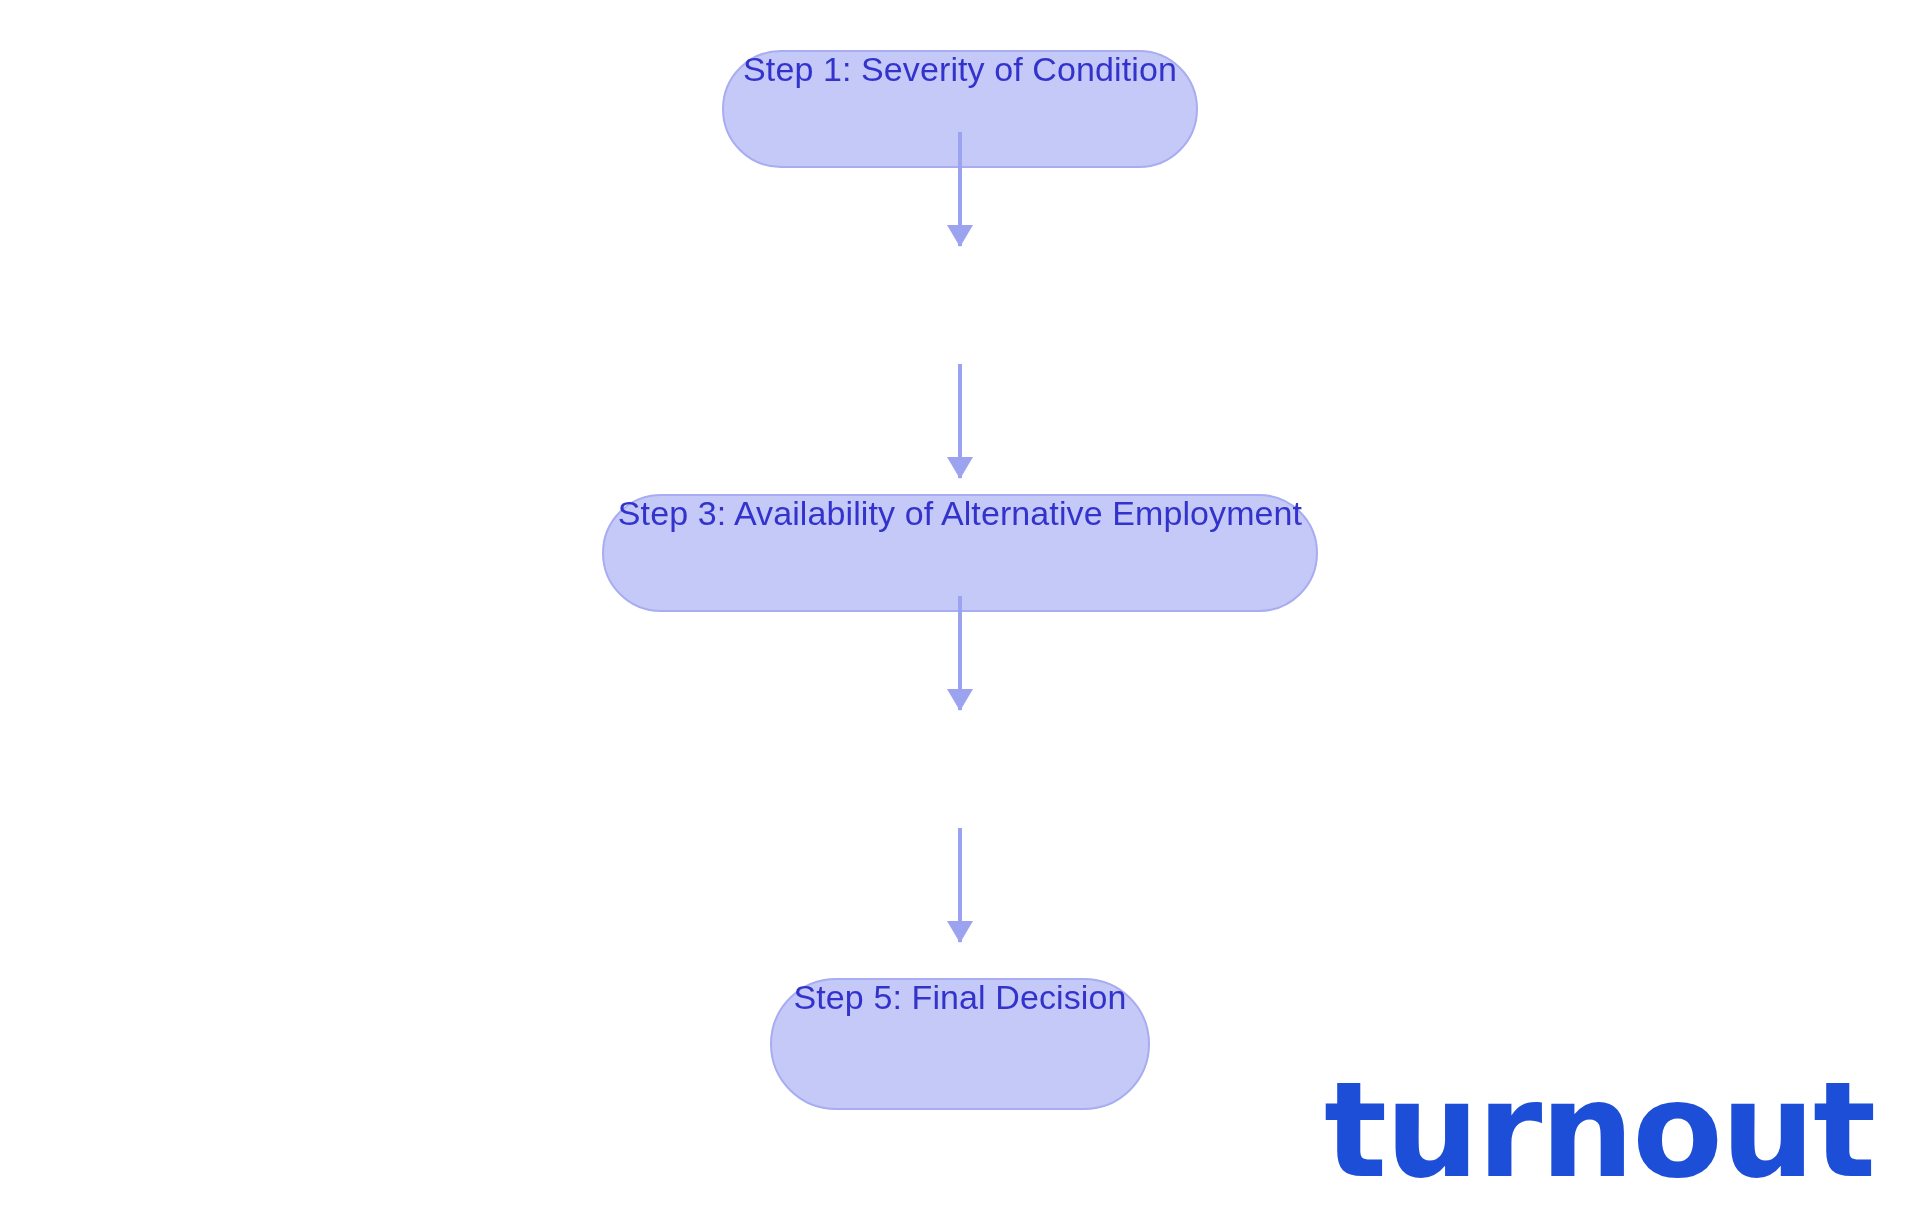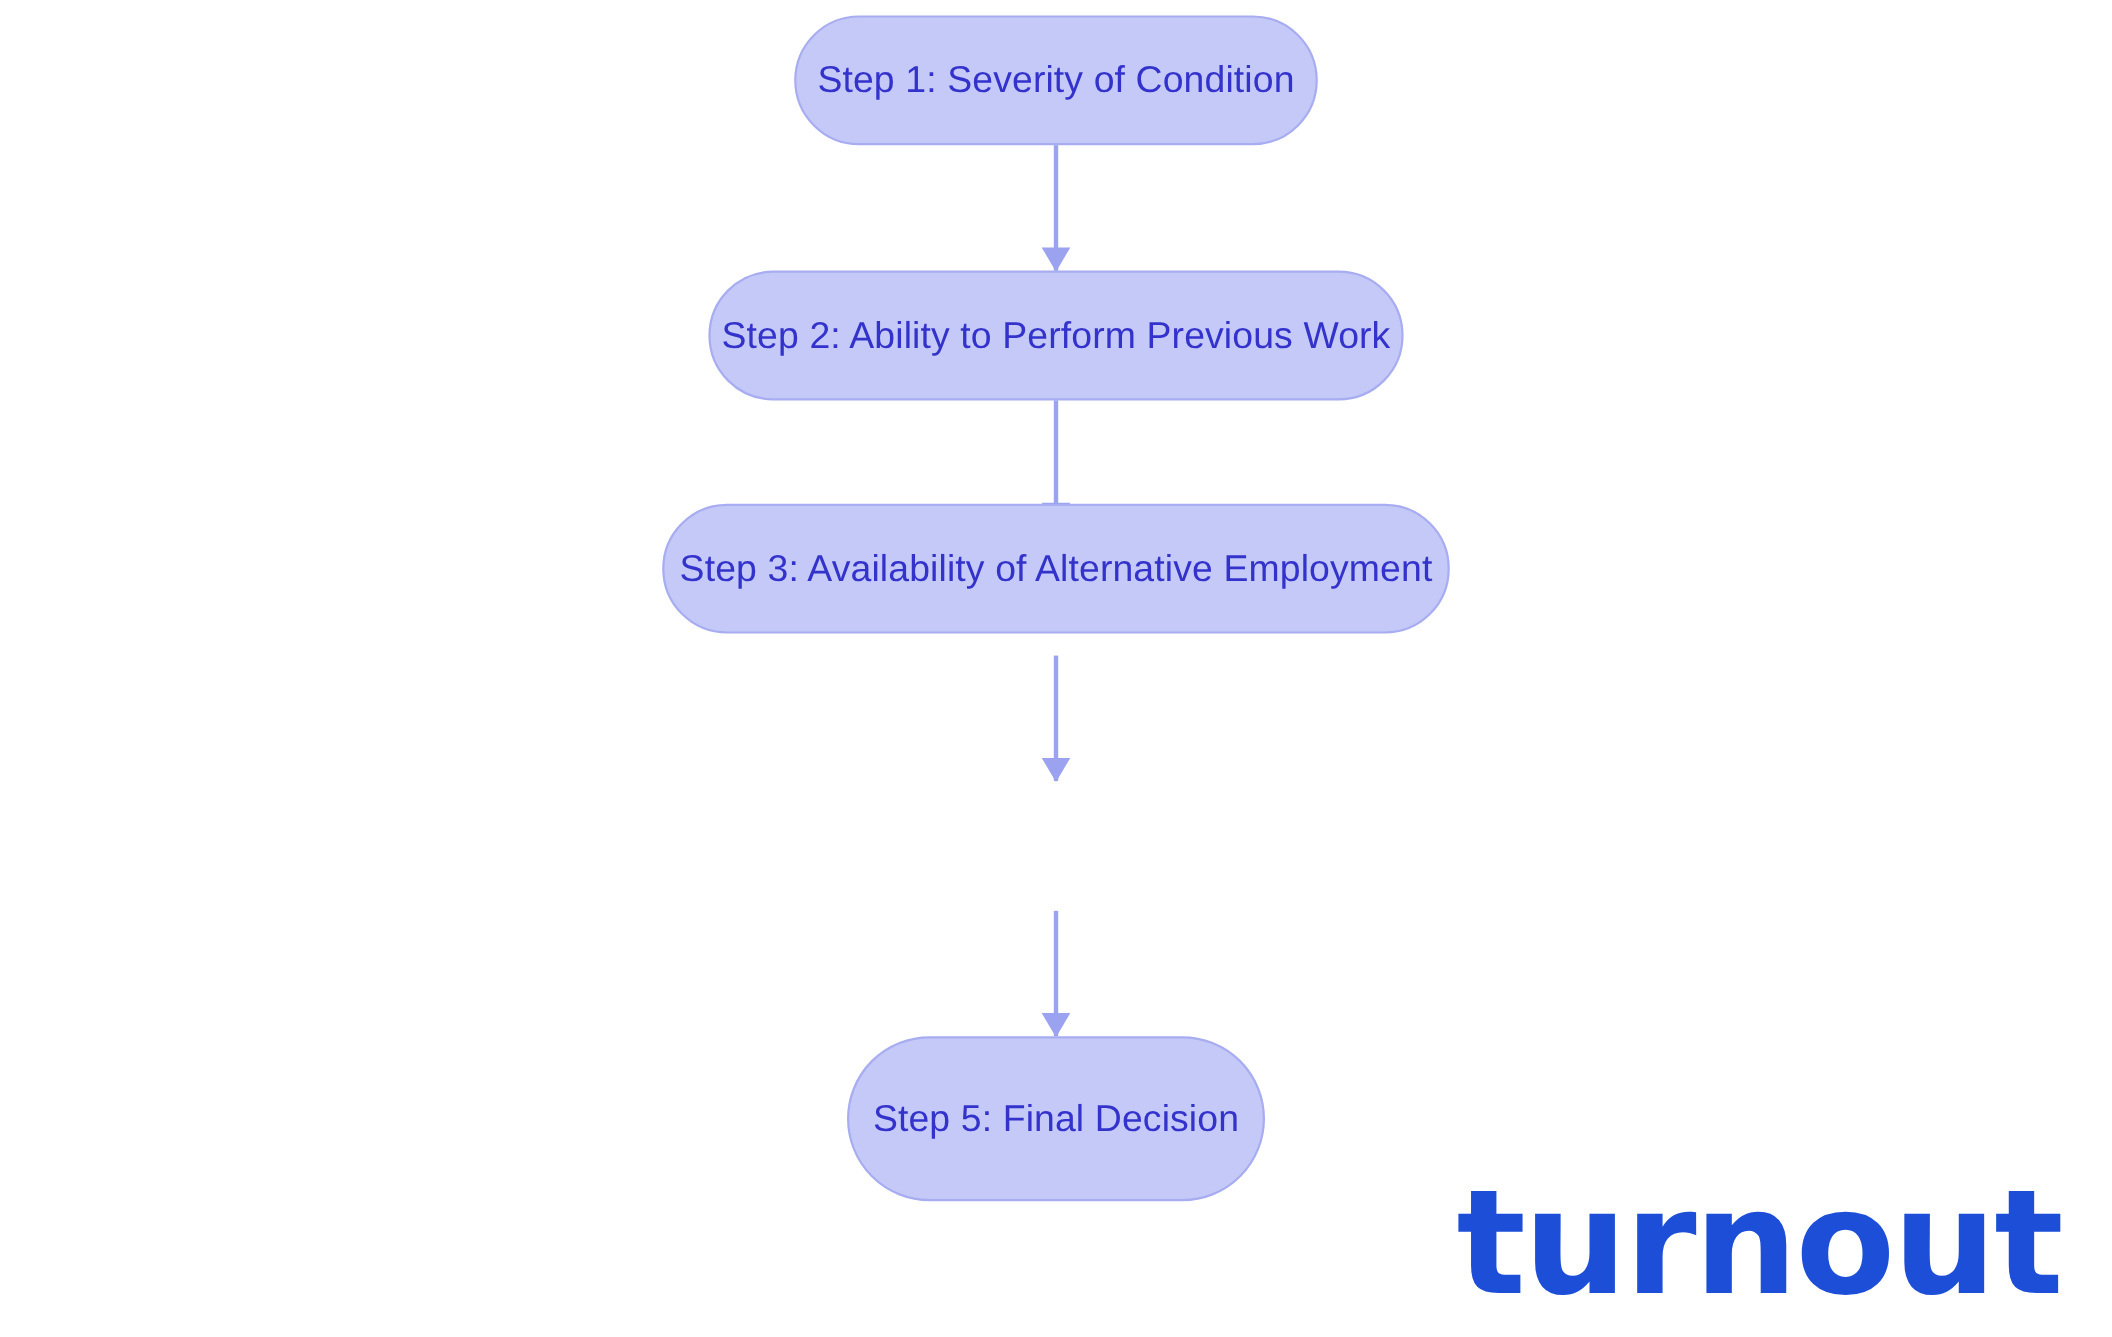--- a/index.html
+++ b/index.html
@@ -25,42 +25,42 @@
   }
 
   
   .node {
     position: absolute;
     box-sizing: border-box;
     background: #c5c9f8;
     border: 2px solid #a7adf0;
     border-radius: 9999px;
     display: flex;
-    align-items: center;
     justify-content: center;
     color: #3333cc;
     font-size: 34px;
     font-weight: 400;
     letter-spacing: 0.1px;
     line-height: 1;
     white-space: nowrap;
     user-select: none;
+    margin-top: 36px;
   }
 
   .node-label {
     display: block;
     color: #3333cc;
   }
 
   
   #node-step-1 { left: 722px;  top: 14px;   width: 476px; height: 118px; }
   #node-step-2 { left: 644px;  top: 246px;  width: 632px; height: 118px; }
   #node-step-3 { left: 602px;  top: 458px;  width: 716px; height: 118px; }
   #node-step-4 { left: 654px;  top: 710px;  width: 612px; height: 118px; }
-  #node-step-5 { left: 770px;  top: 942px;  width: 380px; height: 150px; }
+  #node-step-5 { left: 770px;  top: 942px;  width: 380px; height: 132px; }
 
   
   .connector {
     position: absolute;
     left: 958px;
     width: 4px;
     background: #9ba3f0;
   }
   .connector .arrow-head {
     position: absolute;
@@ -99,23 +99,20 @@
 <div id="flowchart-canvas">
 
   <div class="node" id="node-step-1">
     <span class="node-label">Step 1: Severity of Condition</span>
   </div>
 
   <div class="connector" id="connector-1-2">
     <span class="arrow-head"></span>
   </div>
 
-  <div class="node" id="node-step-2">
-    <span class="node-label">Step 2: Ability to Perform Previous Work</span>
-  </div>
 
   <div class="connector" id="connector-2-3">
     <span class="arrow-head"></span>
   </div>
 
   <div class="node" id="node-step-3">
     <span class="node-label">Step 3: Availability of Alternative Employment</span>
   </div>
 
   <div class="connector" id="connector-3-4">

